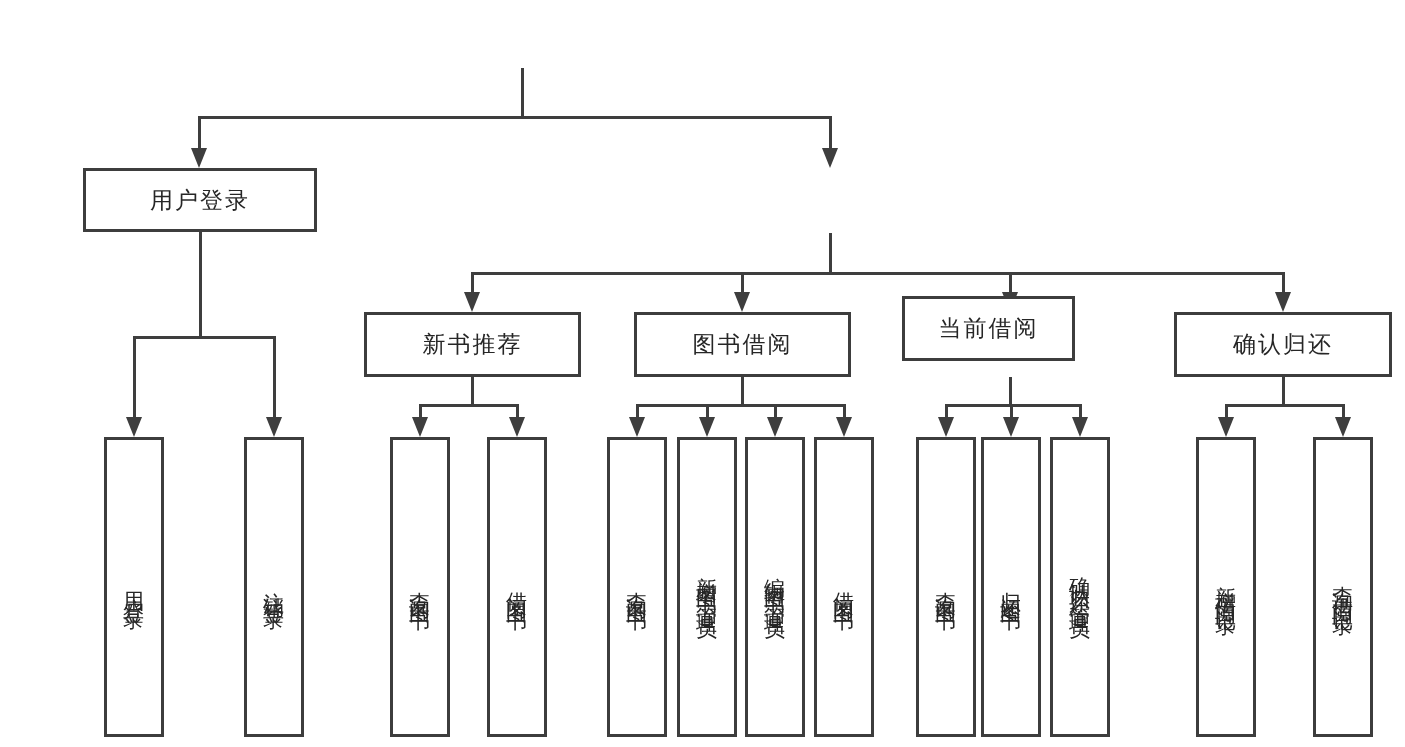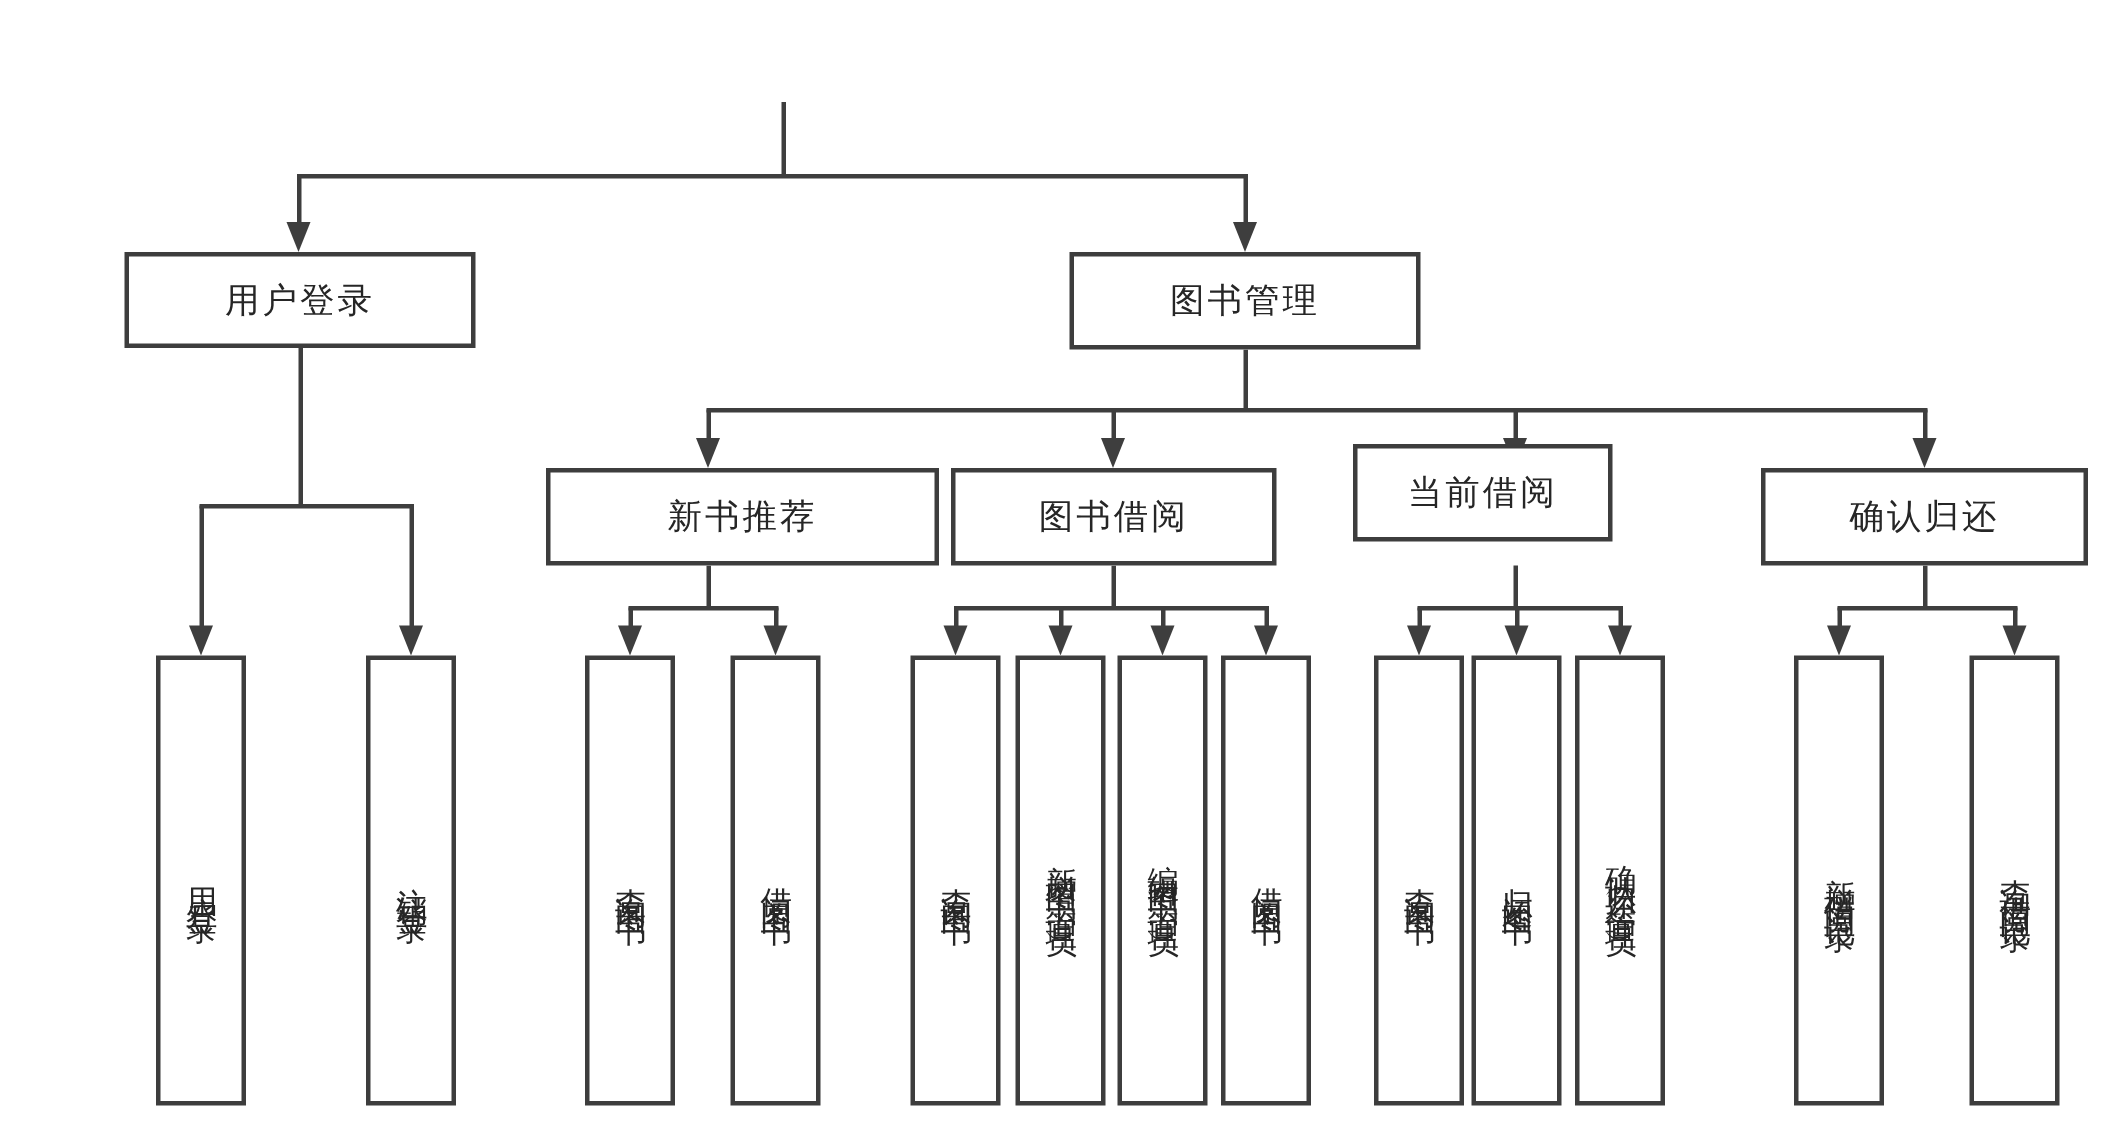--- a/index.html
+++ b/index.html
@@ -59,23 +59,22 @@
     z-index: 3;
   }
 </style>
 </head>
 <body>
 
 <div class="canvas">
 
 
   <div class="box hbox" style="left:83px; top:168px; width:234px; height:64px;">用户登录</div>
-  <div class="box hbox" style="left:713px; top:168px; width:234px; height:65px;">图书管理</div>
 
-  <div class="box hbox" style="left:364px; top:312px; width:262px; height:65px;">新书推荐</div>
+  <div class="box hbox" style="left:364px; top:312px; width:217px; height:65px;">新书推荐</div>
   <div class="box hbox" style="left:634px; top:312px; width:217px; height:65px;">图书借阅</div>
   <div class="box hbox" style="left:902px; top:296px; width:173px; height:65px;">当前借阅</div>
   <div class="box hbox" style="left:1174px; top:312px; width:218px; height:65px;">确认归还</div>
 
   <div class="box vbox" style="left:104px; top:437px; width:60px; height:300px;">
     <span class="vtext">用户登录</span>
   </div>
   <div class="box vbox" style="left:244px; top:437px; width:60px; height:300px;">
     <span class="vtext">注销登录</span>
   </div>

